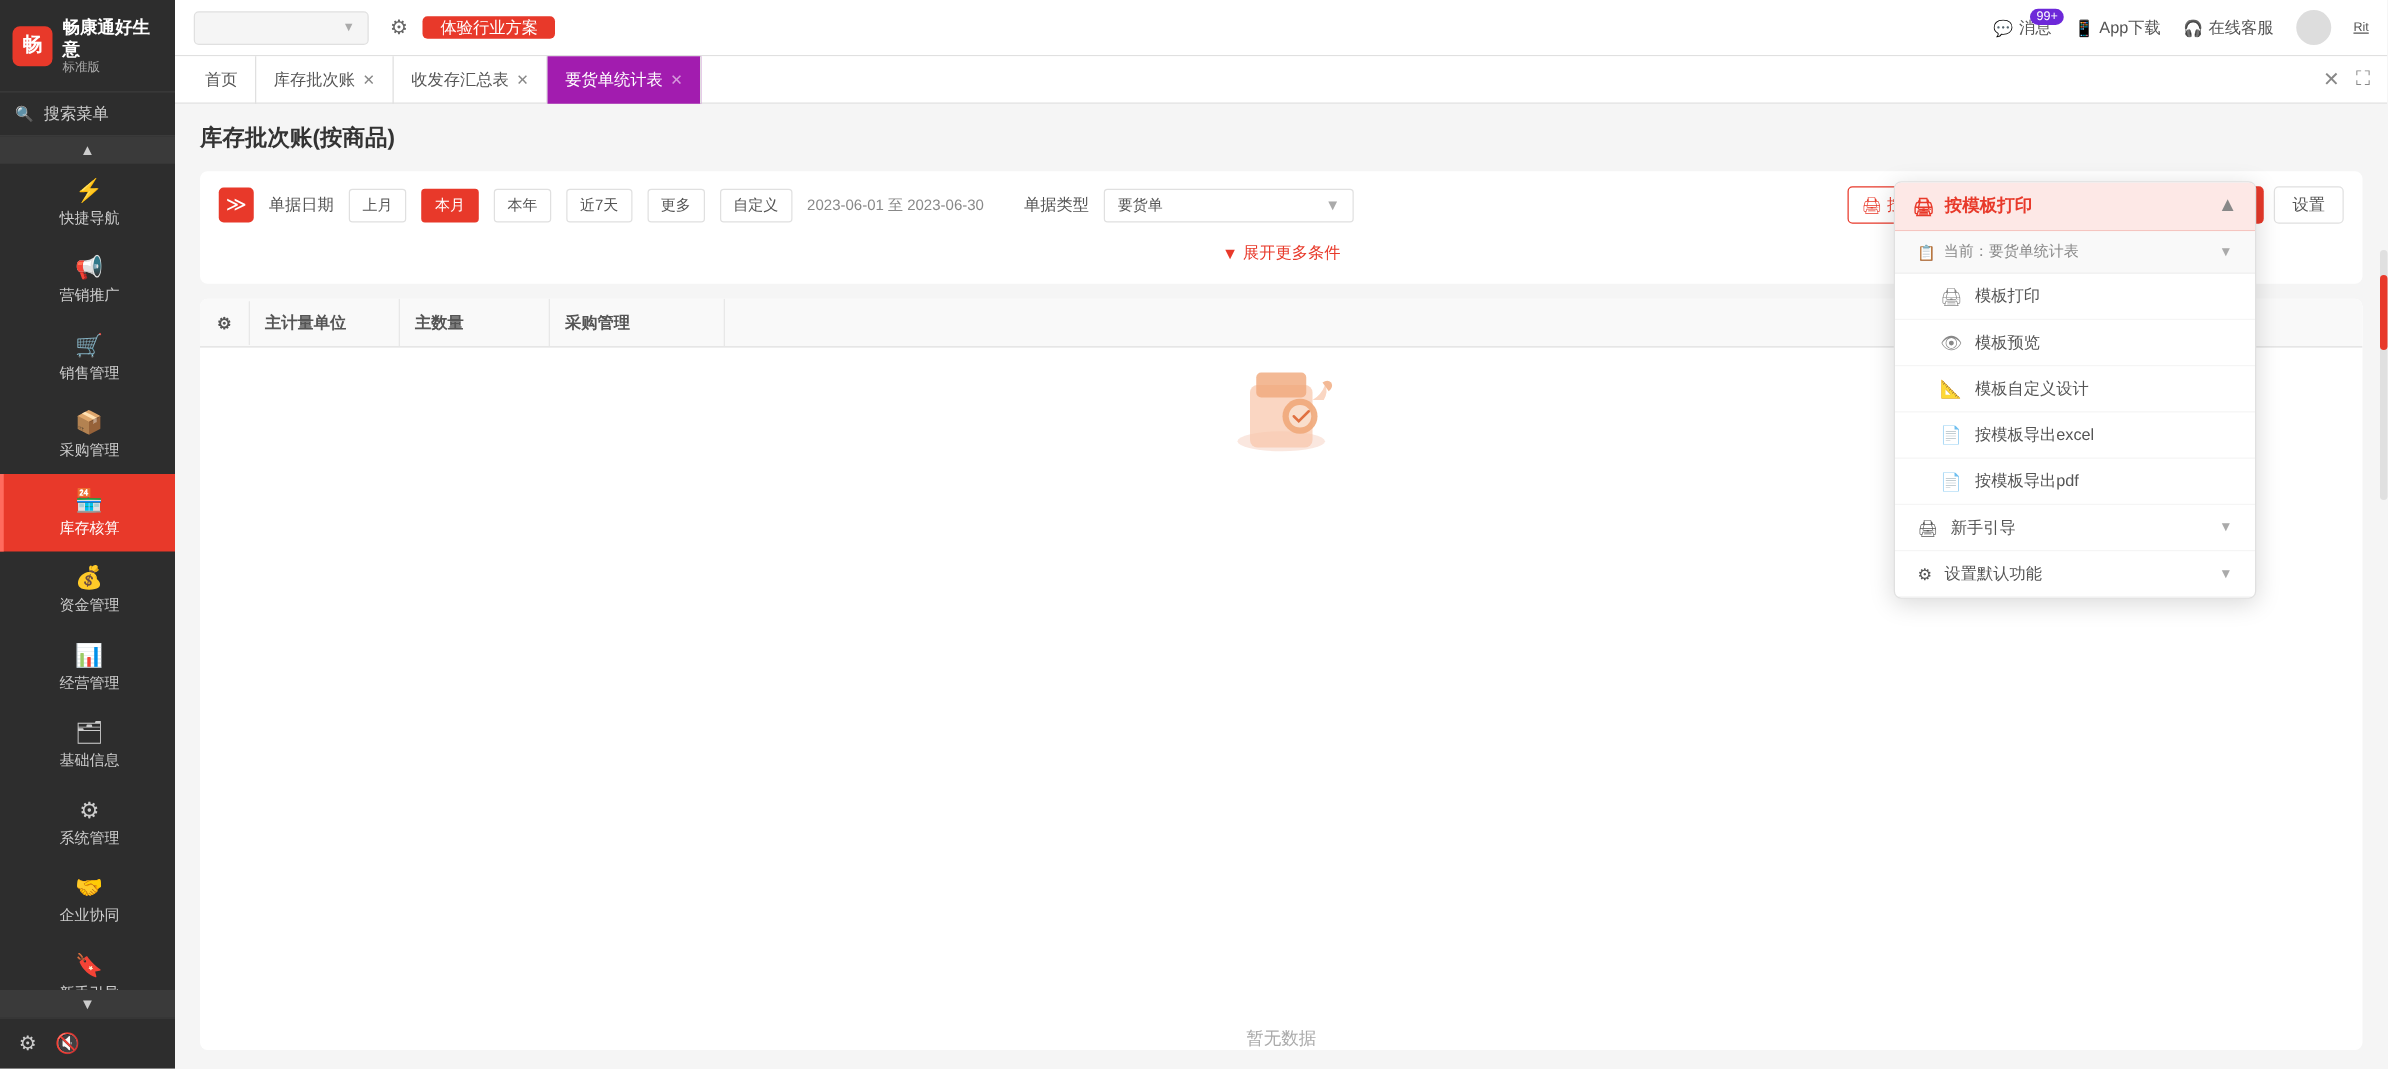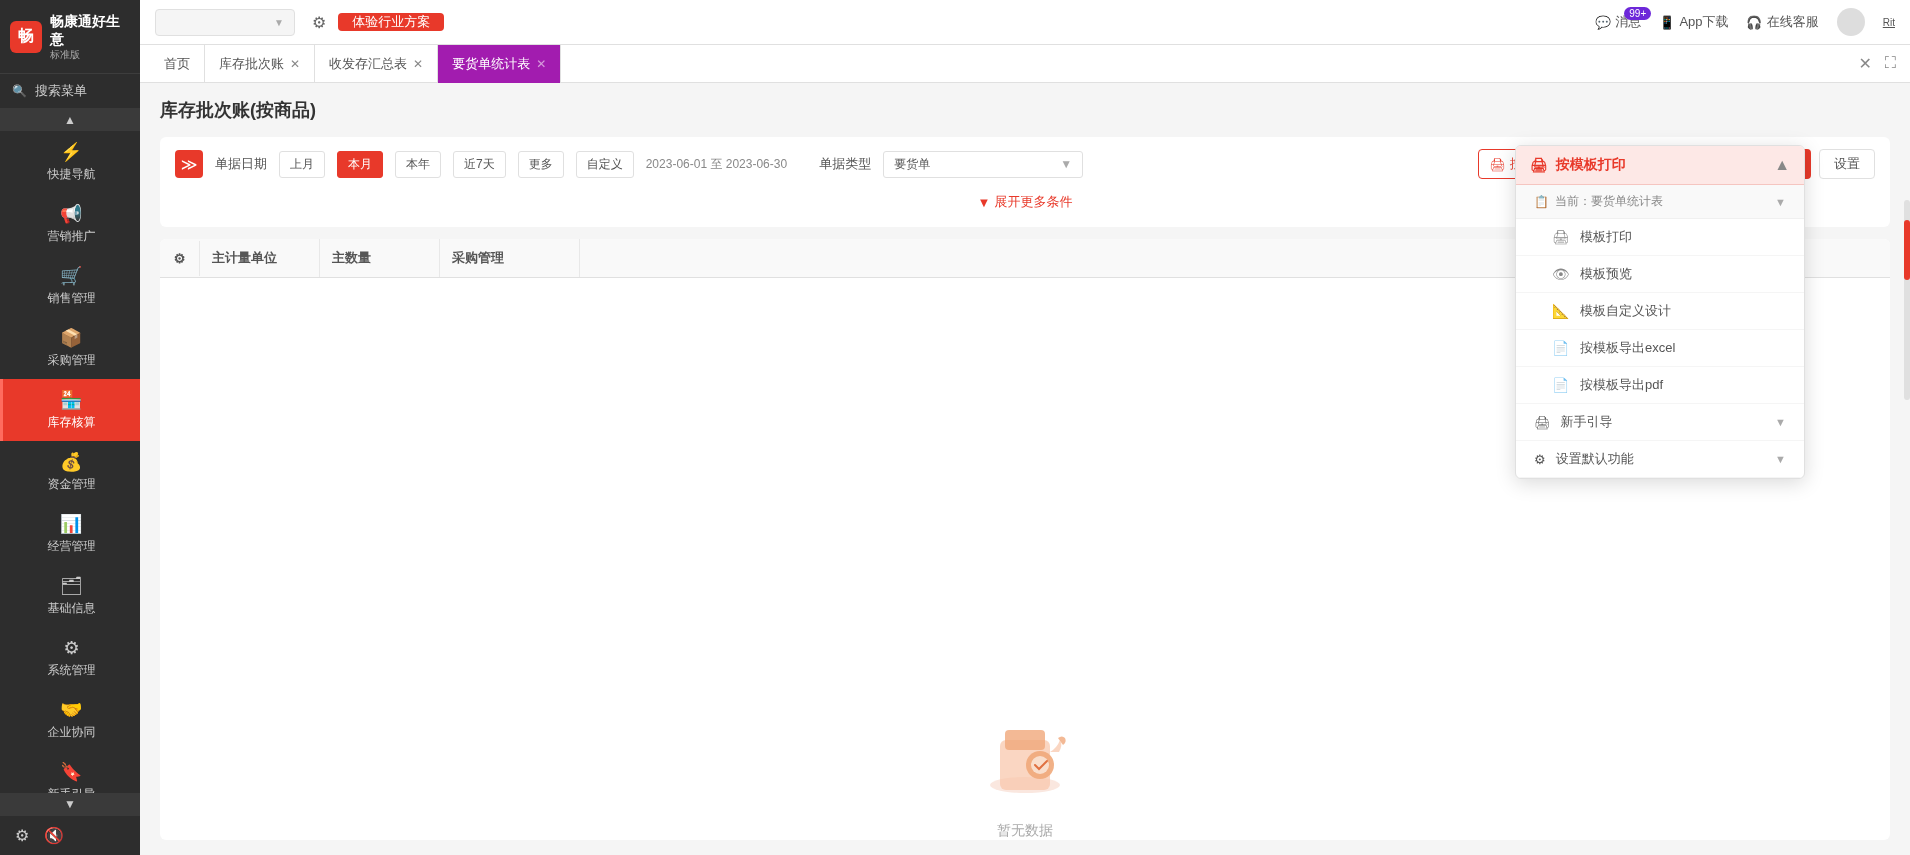--- a/index.html
+++ b/index.html
@@ -348,21 +348,21 @@
     .th-unit { width: 120px; }
     .th-qty { width: 120px; }
     .th-amount { width: 140px; }
 
     
     .empty-state {
       flex: 1;
       display: flex;
       flex-direction: column;
       align-items: center;
-      justify-content: flex-end;
+      justify-content: space-between;
       gap: 12px;
     }
     .empty-icon {
       width: 100px;
       height: 100px;
       position: relative;
     }
     .empty-text { color: #aaa; font-size: 14px; }
     .print-dropdown {
       position: absolute;

